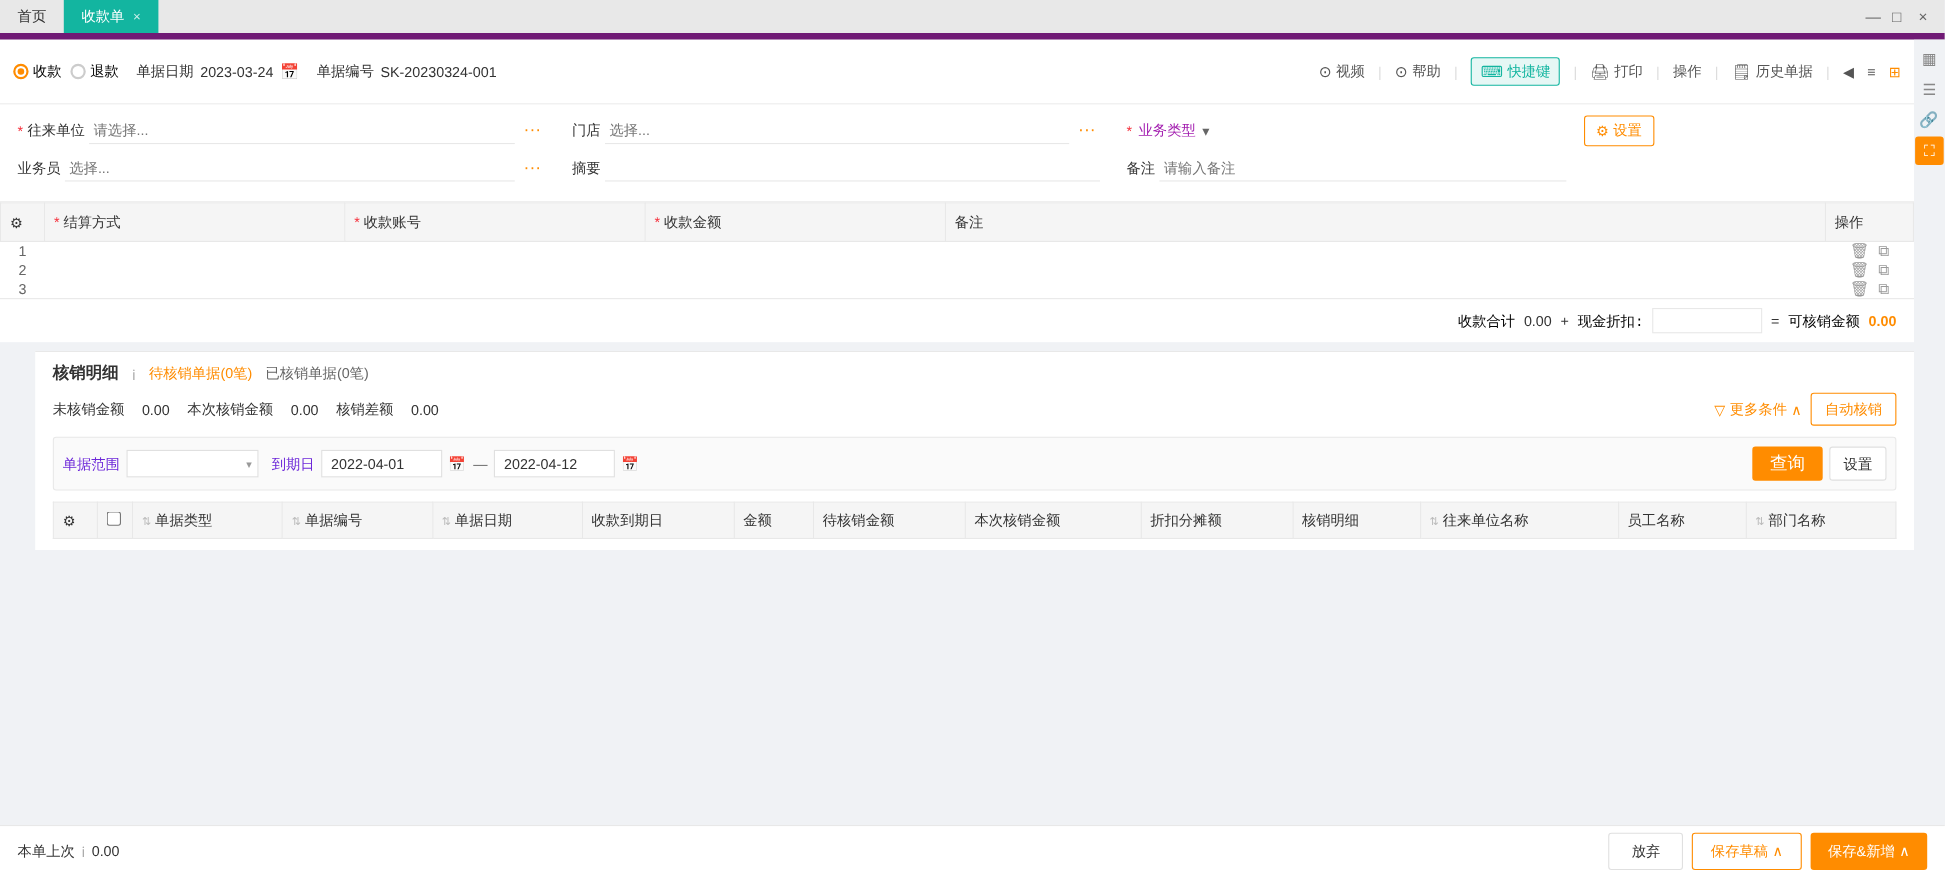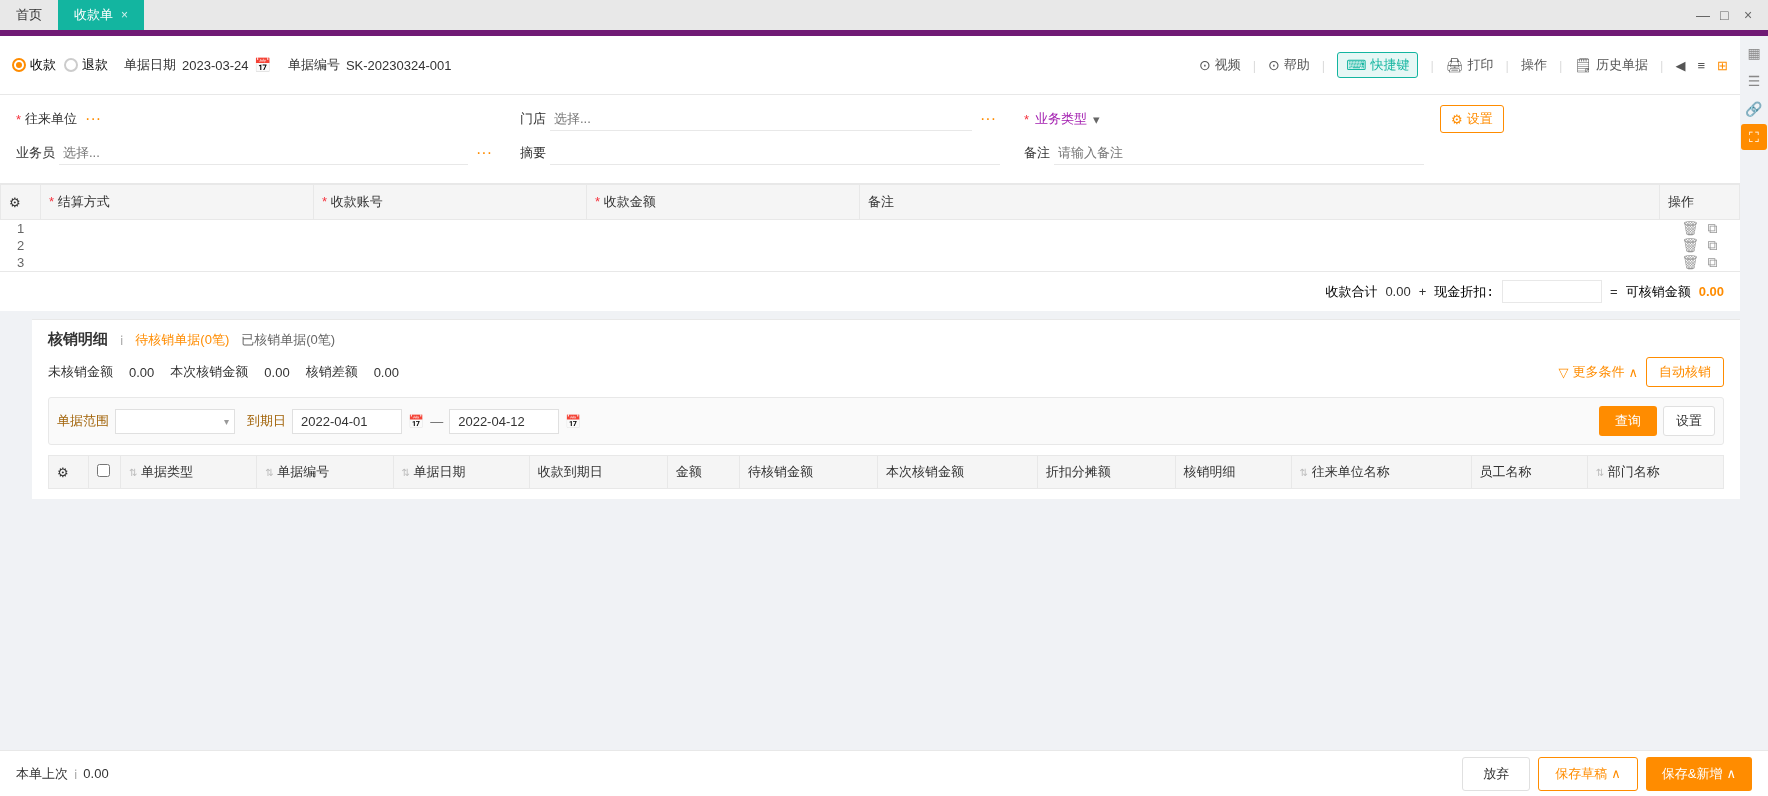--- a/index.html
+++ b/index.html
@@ -122,40 +122,40 @@
       background: #fff; border: 1px solid #ff8c00; color: #ff8c00;
       padding: 5px 12px; border-radius: 3px; cursor: pointer; font-size: 13px;
     }
 
     
     .filter-row {
       display: flex; align-items: center; gap: 12px; margin-bottom: 10px; padding: 8px;
       border: 1px solid #e8e8e8; border-radius: 3px; background: #fafafa;
     }
     .filter-field { display: flex; align-items: center; gap: 6px; }
-    .filter-label { color: #a16207; white-space: nowrap; }
+    .filter-label { color: #6d28d9; white-space: nowrap; }
     .filter-select {
       border: 1px solid #e0e0e0; padding: 4px 8px; color: #333;
       background: #fff; outline: none; min-width: 120px; font-size: 13px;
       appearance: none; cursor: pointer; padding-right: 24px;
     }
     .select-wrapper { position: relative; display: inline-block; }
     .select-arrow {
       position: absolute; right: 6px; top: 50%; transform: translateY(-50%);
       color: #999; pointer-events: none; font-size: 10px;
     }
     .filter-input {
       border: 1px solid #e0e0e0; padding: 4px 8px; color: #333;
       background: #fff; outline: none; font-size: 13px; width: 110px;
     }
     .date-sep { color: #666; }
     .calendar-btn { color: #13b5a0; cursor: pointer; }
     .query-btn {
       background: #ff8c00; color: #fff; border: none; padding: 5px 16px;
-      border-radius: 3px; cursor: pointer; font-size: 13px;
+      border-radius: 3px; cursor: pointer; font-size: 16px;
     }
     .settings-btn2 {
       background: #fff; border: 1px solid #e0e0e0; color: #333;
       padding: 5px 12px; border-radius: 3px; cursor: pointer; font-size: 13px;
     }
     .filter-right { margin-left: auto; display: flex; gap: 6px; }
 
     
     .bottom-table { width: 100%; border-collapse: collapse; margin-top: 4px; }
     .bottom-table th {
@@ -288,20 +288,21 @@
       <div class="toolbar-btn" style="color:#ff8c00;">⊞</div>
     </div>
   </div>
 
   <div class="form-area">
     <div class="form-row">
 
       <div class="form-field" style="flex:2;max-width:480px;">
         <span style="color:#f5333f;white-space:nowrap;">* </span>
         <span style="white-space:nowrap;color:#333;">往来单位</span>
+        <input class="form-input" type="text" placeholder="请选择..." style="">
         <span class="more-btn">···</span>
       </div>
       <div class="form-field-separator"></div>
 
       <div class="form-field" style="flex:2;max-width:480px;">
         <span style="white-space:nowrap;color:#333;">门店</span>
         <input class="form-input" type="text" placeholder="选择..." style="">
         <span class="more-btn">···</span>
       </div>
       <div class="form-field-separator"></div>

